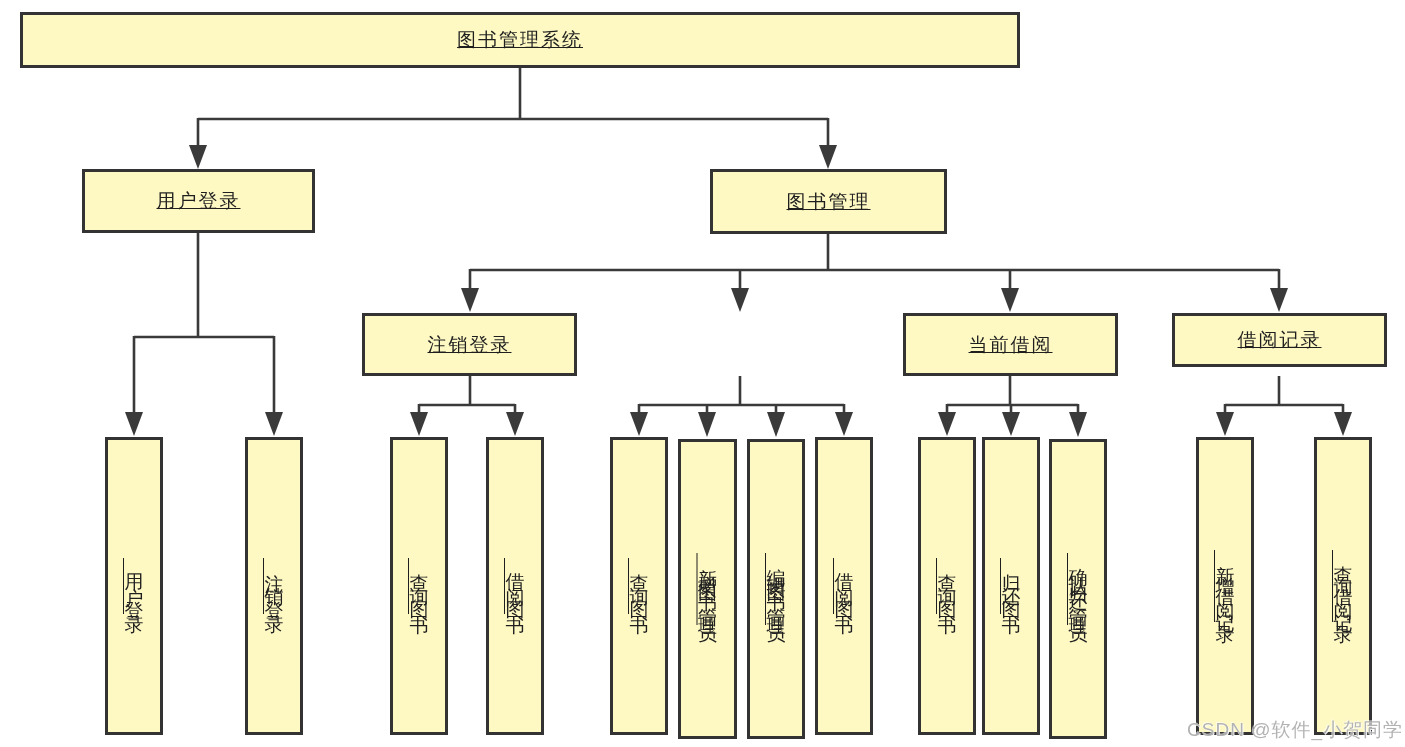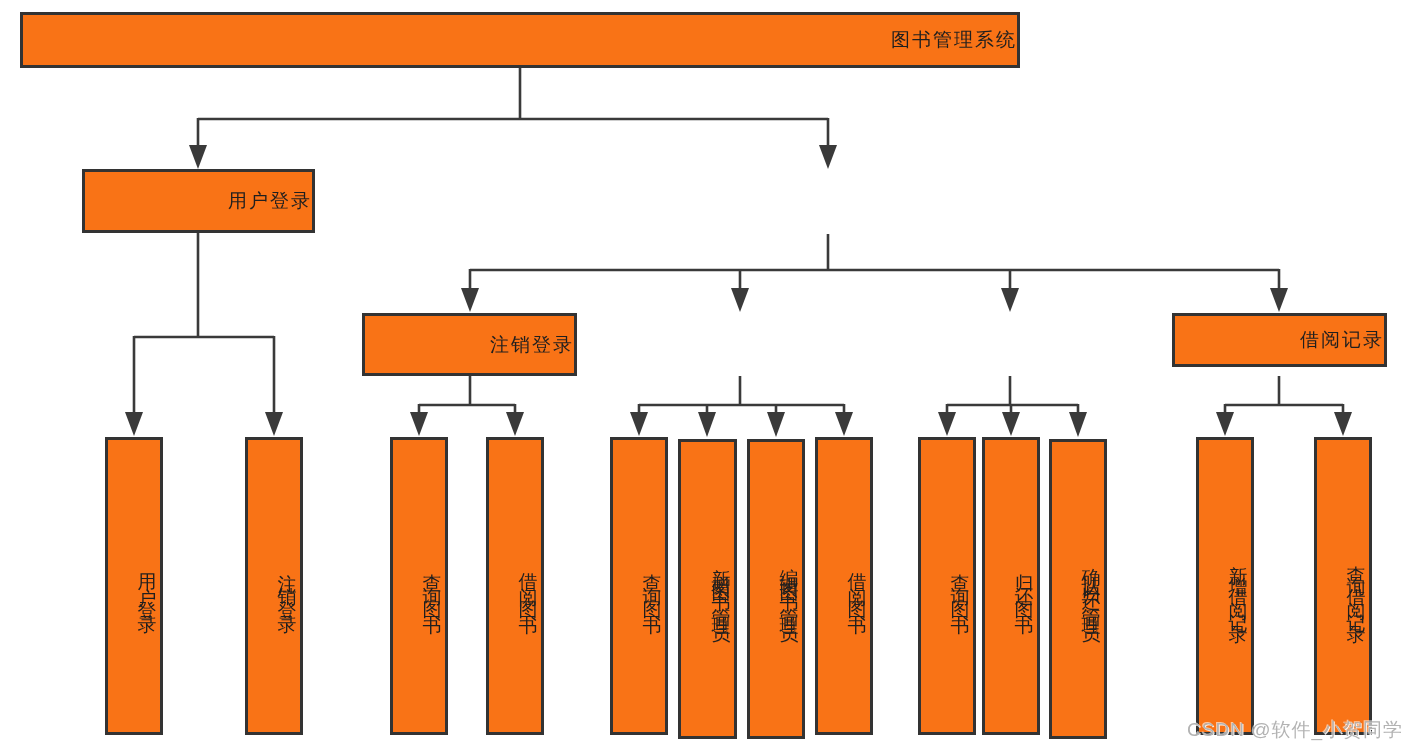--- a/index.html
+++ b/index.html
@@ -21,26 +21,27 @@
     stroke-width: 2.6;
     fill: none;
   }
   #connectors polygon {
     fill: #3a3a3a;
     stroke: none;
   }
   .box {
     position: absolute;
     box-sizing: border-box;
-    background: #f97316;
+    background: #fef9c3;
     border: 3px solid #333333;
     display: flex;
     align-items: center;
-    justify-content: flex-end;
+    justify-content: center;
     color: #1f1f1f;
+    text-decoration: underline;
   }
   .h-box span {
     font-size: 19px;
     letter-spacing: 2px;
     white-space: nowrap;
   }
   .v-box span {
     writing-mode: vertical-rl;
     text-orientation: mixed;
     font-size: 19px;
@@ -142,24 +143,30 @@
     </g>
   </svg>
 
   <div class="box h-box" style="left:20px;top:12px;width:1000px;height:56px">
     <span>图书管理系统</span>
   </div>
 
   <div class="box h-box" style="left:82px;top:169px;width:233px;height:64px">
     <span>用户登录</span>
   </div>
+  <div class="box h-box" style="left:710px;top:169px;width:237px;height:65px">
+    <span>图书管理</span>
+  </div>
 
   <div class="box h-box" style="left:362px;top:313px;width:215px;height:63px">
     <span>注销登录</span>
   </div>
+  <div class="box h-box" style="left:903px;top:313px;width:215px;height:63px">
+    <span>当前借阅</span>
+  </div>
   <div class="box h-box" style="left:1172px;top:313px;width:215px;height:54px">
     <span>借阅记录</span>
   </div>
 
   <div class="box v-box" style="left:105px;top:437px;width:58px;height:298px">
     <span class="ls-4">用户登录</span>
   </div>
   <div class="box v-box" style="left:245px;top:437px;width:58px;height:298px">
     <span class="ls-4">注销登录</span>
   </div>

